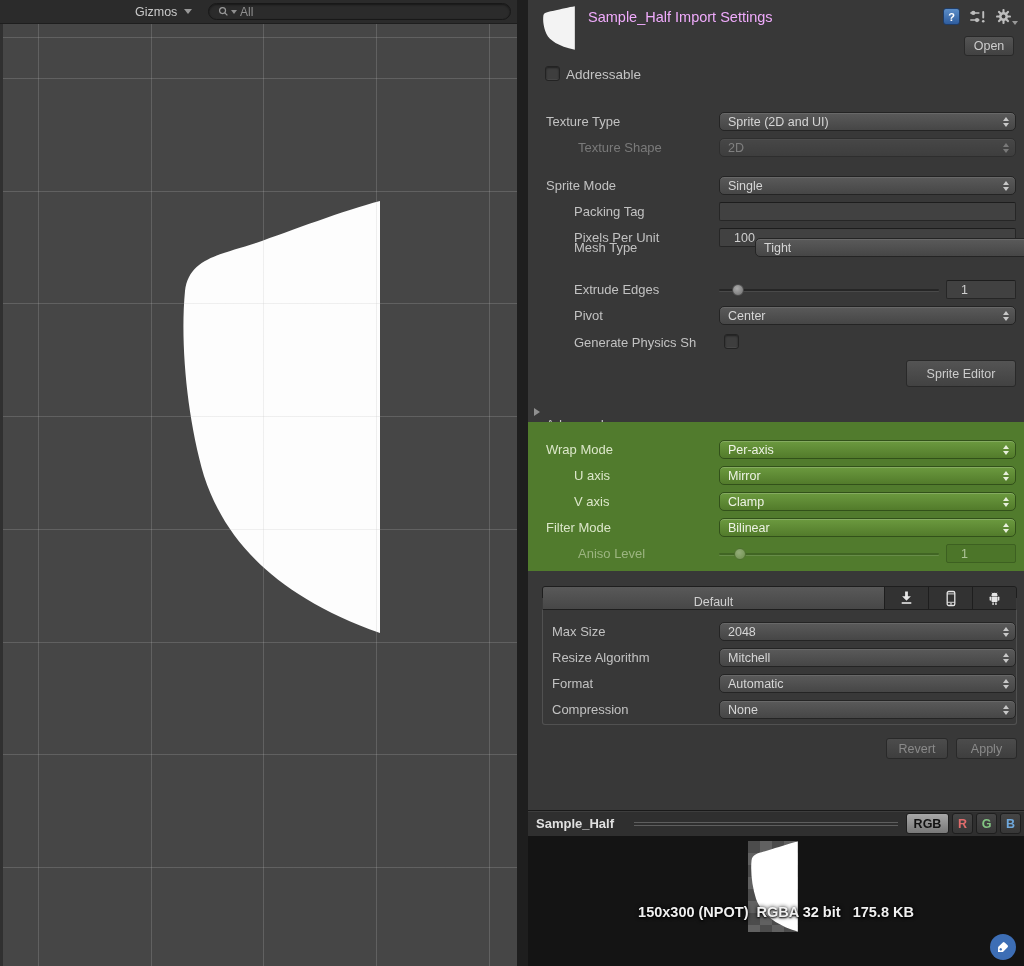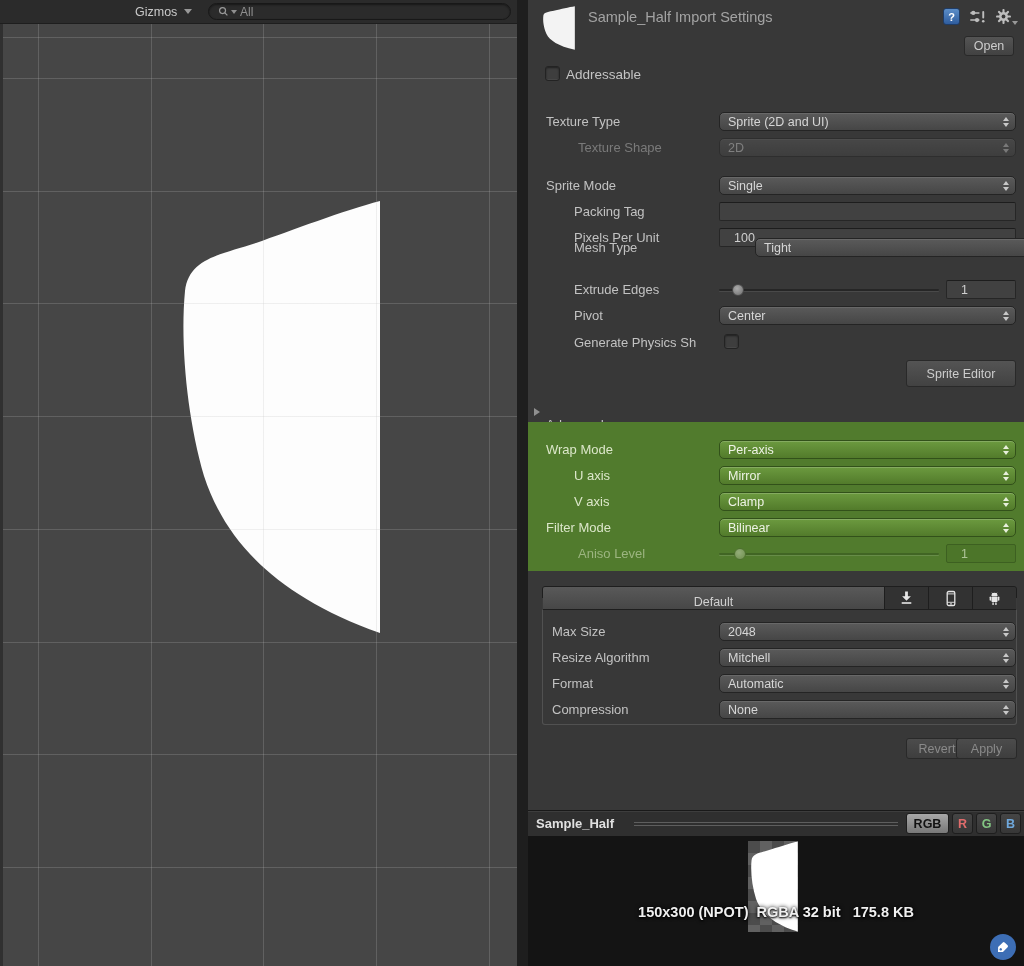--- a/index.html
+++ b/index.html
@@ -28,21 +28,21 @@
        repeating-linear-gradient(90deg, rgba(190,190,190,.22) 0 1px, rgba(0,0,0,0) 1px 112.7px),
        repeating-linear-gradient(180deg, rgba(190,190,190,.22) 0 1px, rgba(0,0,0,0) 1px 112.7px);
      background-position:38px 0, 0 55px;}
   .shield-big{position:absolute;left:170px;top:175px;z-index:2;}
 
   .divider{position:absolute;left:517px;top:0;width:11px;height:966px;background:#1E1E1E;}
 
   
   .insp{position:absolute;left:528px;top:0;width:496px;height:966px;background:#383838;}
   .mini-shield{position:absolute;left:13px;top:6px;}
-  .insp-title{position:absolute;left:60px;top:9px;font-size:14.5px;color:#a3a3a3;white-space:nowrap;}
+  .insp-title{position:absolute;left:60px;top:9px;font-size:14.5px;color:#f0abfc;white-space:nowrap;}
   .hicons{position:absolute;right:6px;top:8px;display:flex;gap:9px;align-items:center;}
   .help-ic{width:17px;height:17px;box-sizing:border-box;border-radius:3px;border:1px solid #1F3C66;
            background:linear-gradient(#5B8DC8,#2F5D9E);color:#FFF;font-size:11px;font-weight:bold;
            display:flex;align-items:center;justify-content:center;}
   .gear-wrap{display:flex;align-items:flex-end;}
   .btn{position:absolute;box-sizing:border-box;border:1px solid #292929;border-radius:3px;
        background:linear-gradient(#545454,#424242);color:#CCC;font-size:12.5px;
        display:flex;align-items:center;justify-content:center;cursor:default;}
   .btn.dim{color:#8A8A8A;background:linear-gradient(#4C4C4C,#3E3E3E);}
   .openbtn{left:436px;top:36px;width:50px;height:20px;}
@@ -398,21 +398,21 @@
       <span class="lbl pbox-lbl">Compression</span>
       <div class="ctl dd">
         <span class="dd-text">None</span>
         <span class="dd-arr">
             <i class="up"></i>
             <i class="dn"></i>
           </span>
       </div>
     </div>
 
-    <div class="btn dim" style="left:378px;top:738px;width:62px;height:21px;">
+    <div class="btn dim" style="left:358px;top:738px;width:62px;height:21px;">
       <span>Revert</span>
     </div>
     <div class="btn dim" style="left:428px;top:738px;width:61px;height:21px;">
       <span>Apply</span>
     </div>
 
     <div class="prevhdr">
       <span class="prevname">Sample_Half</span>
       <div class="draghandle"></div>
       <div class="chbtn selz" style="left:378px;width:43px;">

